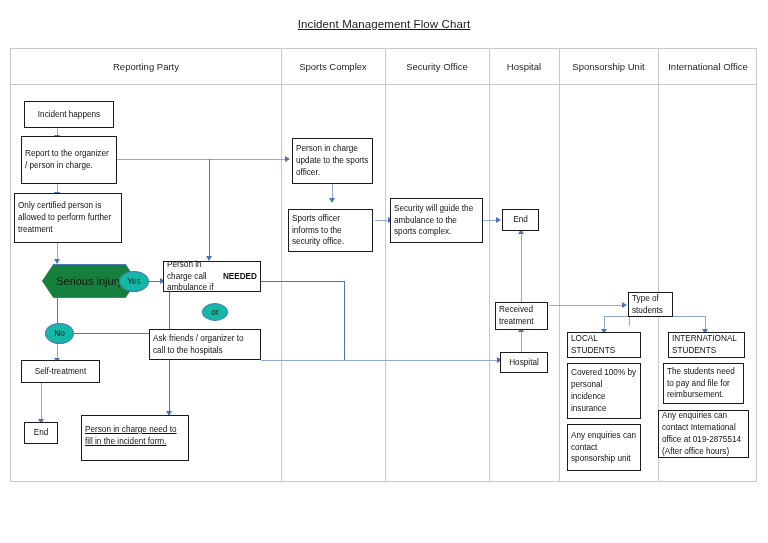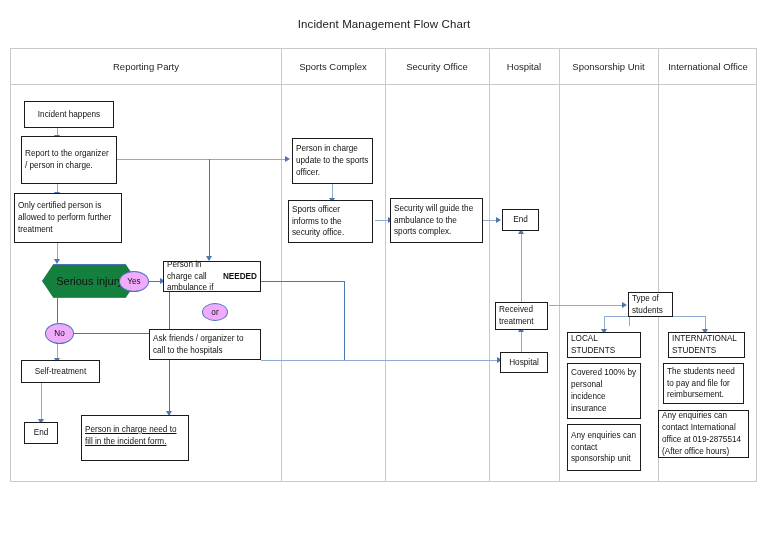--- a/index.html
+++ b/index.html
@@ -2,21 +2,21 @@
 <html><head>
 <meta charset="utf-8">
 <title>Incident Management Flow Chart</title>
 <style>
   html,body{margin:0;padding:0;background:#ffffff;}
   body{width:768px;height:543px;position:relative;overflow:hidden;
        font-family:"Liberation Sans","DejaVu Sans",sans-serif;color:#111;}
 
   #page-title{
     position:absolute;left:0;top:18px;width:768px;text-align:center;
-    font-size:11.5px;color:#1a1a1a;letter-spacing:.1px;
+    font-size:11.5px;color:#1a1a1a;letter-spacing:.1px;text-decoration:underline;
   }
 
   
   #lane-table{
     position:absolute;left:10px;top:48px;width:747px;height:434px;
     border:1px solid #c9c9c9;box-sizing:border-box;
   }
   .lane-divider{position:absolute;top:0;bottom:0;width:1px;background:#c9c9c9;}
   #header-rule{position:absolute;left:0;right:0;top:35px;height:1px;background:#c9c9c9;}
   .lane-header{
@@ -38,21 +38,21 @@
     position:absolute;box-sizing:border-box;
     display:flex;align-items:center;justify-content:center;text-align:center;
     font-size:11px;color:#111;
     background:#15803d;
     border:1.3px solid #4a76b8;
     clip-path:polygon(12% 0%,88% 0%,100% 50%,88% 100%,12% 100%,0% 50%);
     margin-left:32px;
     -webkit-clip-path:polygon(12% 0%,88% 0%,100% 50%,88% 100%,12% 100%,0% 50%);
   }
   .oval{
-    position:absolute;box-sizing:border-box;background:#f0abfc;
+    position:absolute;box-sizing:border-box;background:#14b8a6;
     border:1.2px solid #4a76b8;border-radius:50%;
     display:flex;align-items:center;justify-content:center;
     font-size:8.2px;color:#111;
   }
 
   
   .h-line{position:absolute;height:1.1px;background:#8fabd4;}
   .v-line{position:absolute;width:1.1px;background:#8fabd4;}
   .h-line.dark,.v-line.dark{background:#4a76b8;}
   .arrow{position:absolute;width:0;height:0;}
@@ -171,21 +171,21 @@
 <div class="node" style="left:149px;top:329px;width:112px;height:31px">Ask friends / organizer to call to the hospitals</div>
 
 <div class="node" style="left:21px;top:360px;width:79px;height:23px">Self-treatment</div>
 
 <div class="node" style="left:24px;top:422px;width:34px;height:22px">End</div>
 
 <div class="node pad-top" style="left:81px;top:415px;width:108px;height:46px">Person in charge need to fill in the incident form.</div>
 
 <div class="node" style="left:292px;top:138px;width:81px;height:46px">Person in charge update to the sports officer.</div>
 
-<div class="node" style="left:288px;top:200px;width:85px;height:43px">Sports officer informs to the security office.</div>
+<div class="node" style="left:288px;top:209px;width:85px;height:43px">Sports officer informs to the security office.</div>
 
 <div class="node" style="left:390px;top:198px;width:93px;height:45px">Security will guide the ambulance to the sports complex.</div>
 
 <div class="node" style="left:502px;top:209px;width:37px;height:22px">End</div>
 
 <div class="node" style="left:495px;top:302px;width:53px;height:28px">Received treatment</div>
 
 <div class="node" style="left:500px;top:352px;width:48px;height:21px">Hospital</div>
 
 <div class="node" style="left:628px;top:292px;width:45px;height:25px">Type of students</div>

